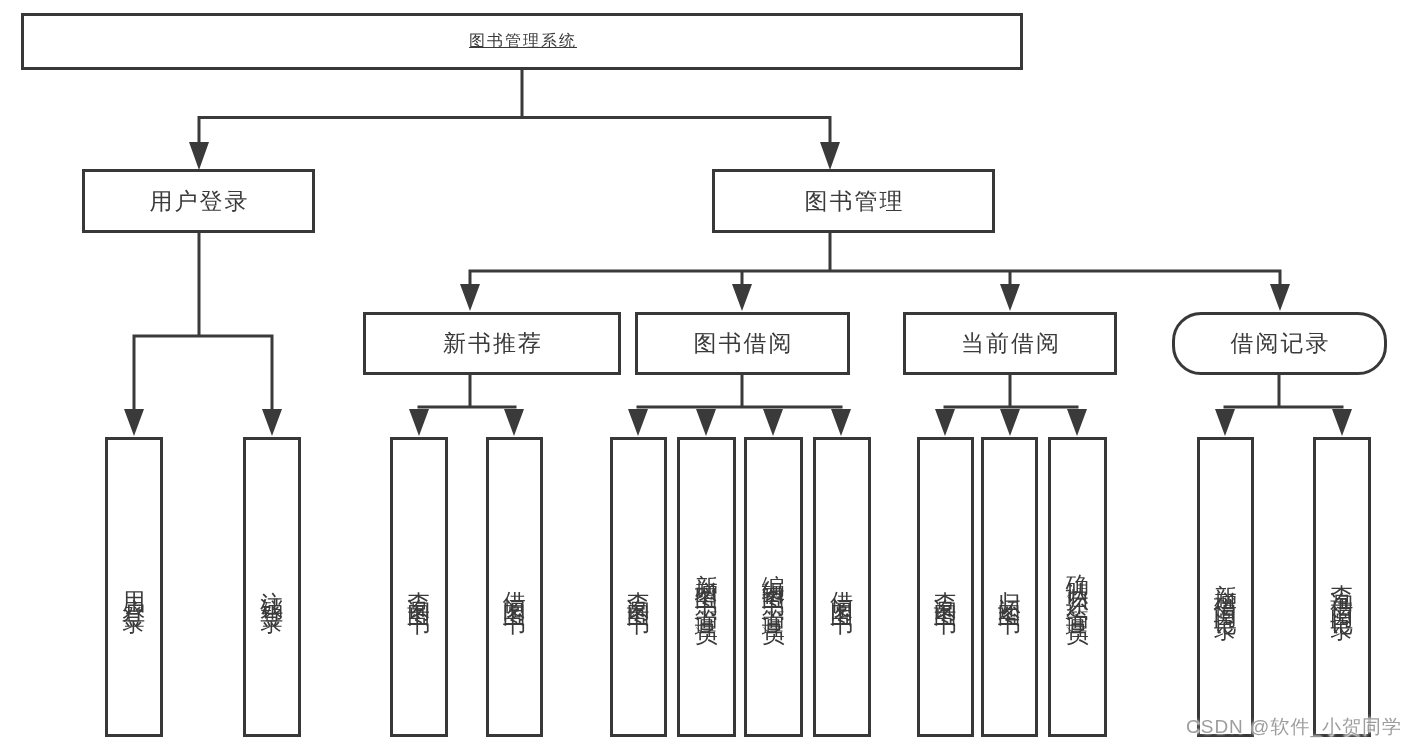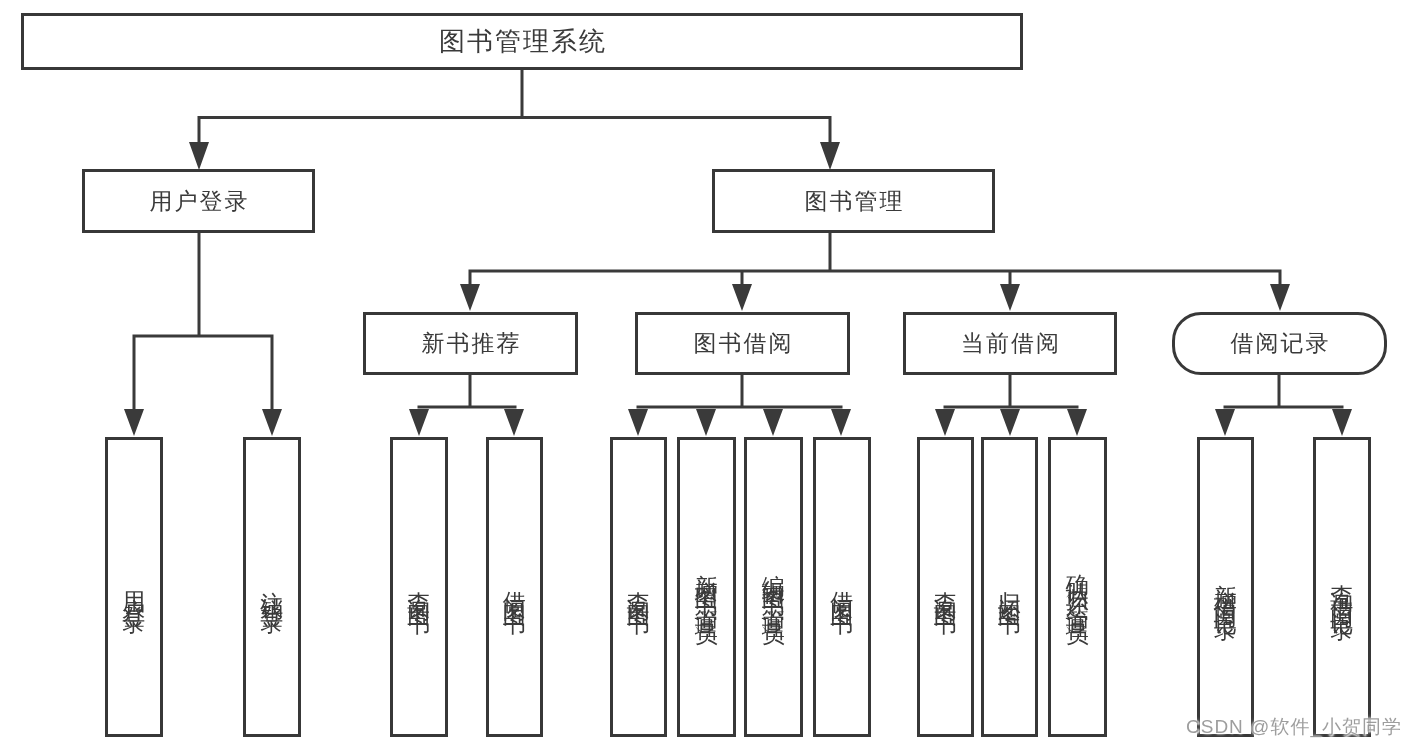--- a/index.html
+++ b/index.html
@@ -26,21 +26,21 @@
     align-items: center;
     justify-content: center;
     text-align: center;
   }
   .hbox {
     font-size: 23px;
     letter-spacing: 2px;
     padding-left: 2px;
     white-space: nowrap;
   }
-  .hbox.title { font-size: 26px; }
+  .hbox.title { font-size: 16px; text-decoration: underline; }
   .vbox { }
   .vbox .vtext {
     display: block;
     writing-mode: vertical-rl;
     text-orientation: mixed;
     font-size: 23px;
     letter-spacing: 7px;
     line-height: 1.15;
     white-space: nowrap;
   }
@@ -106,21 +106,21 @@
       M1225 436 l-10 -27 h20 z
       M1342 436 l-10 -27 h20 z
     "></path>
   </svg>
 
   <div class="box hbox title" style="left:21px; top:13px; width:1002px; height:57px;">图书管理系统</div>
 
   <div class="box hbox" style="left:82px; top:169px; width:233px; height:64px;">用户登录</div>
   <div class="box hbox" style="left:712px; top:169px; width:283px; height:64px;">图书管理</div>
 
-  <div class="box hbox" style="left:363px; top:312px; width:215px; height:63px;">新书推荐</div>
+  <div class="box hbox" style="left:363px; top:312px; width:258px; height:63px;">新书推荐</div>
   <div class="box hbox" style="left:635px; top:312px; width:215px; height:63px;">图书借阅</div>
   <div class="box hbox" style="left:903px; top:312px; width:214px; height:63px;">当前借阅</div>
   <div class="box hbox" style="left:1172px; top:312px; width:215px; height:63px;border-radius:29px;">借阅记录</div>
 
   <div class="box vbox" style="left:105px; top:437px; width:58px; height:300px;">
     <span class="vtext">用户登录</span>
   </div>
   <div class="box vbox" style="left:243px; top:437px; width:58px; height:300px;">
     <span class="vtext">注销登录</span>
   </div>

